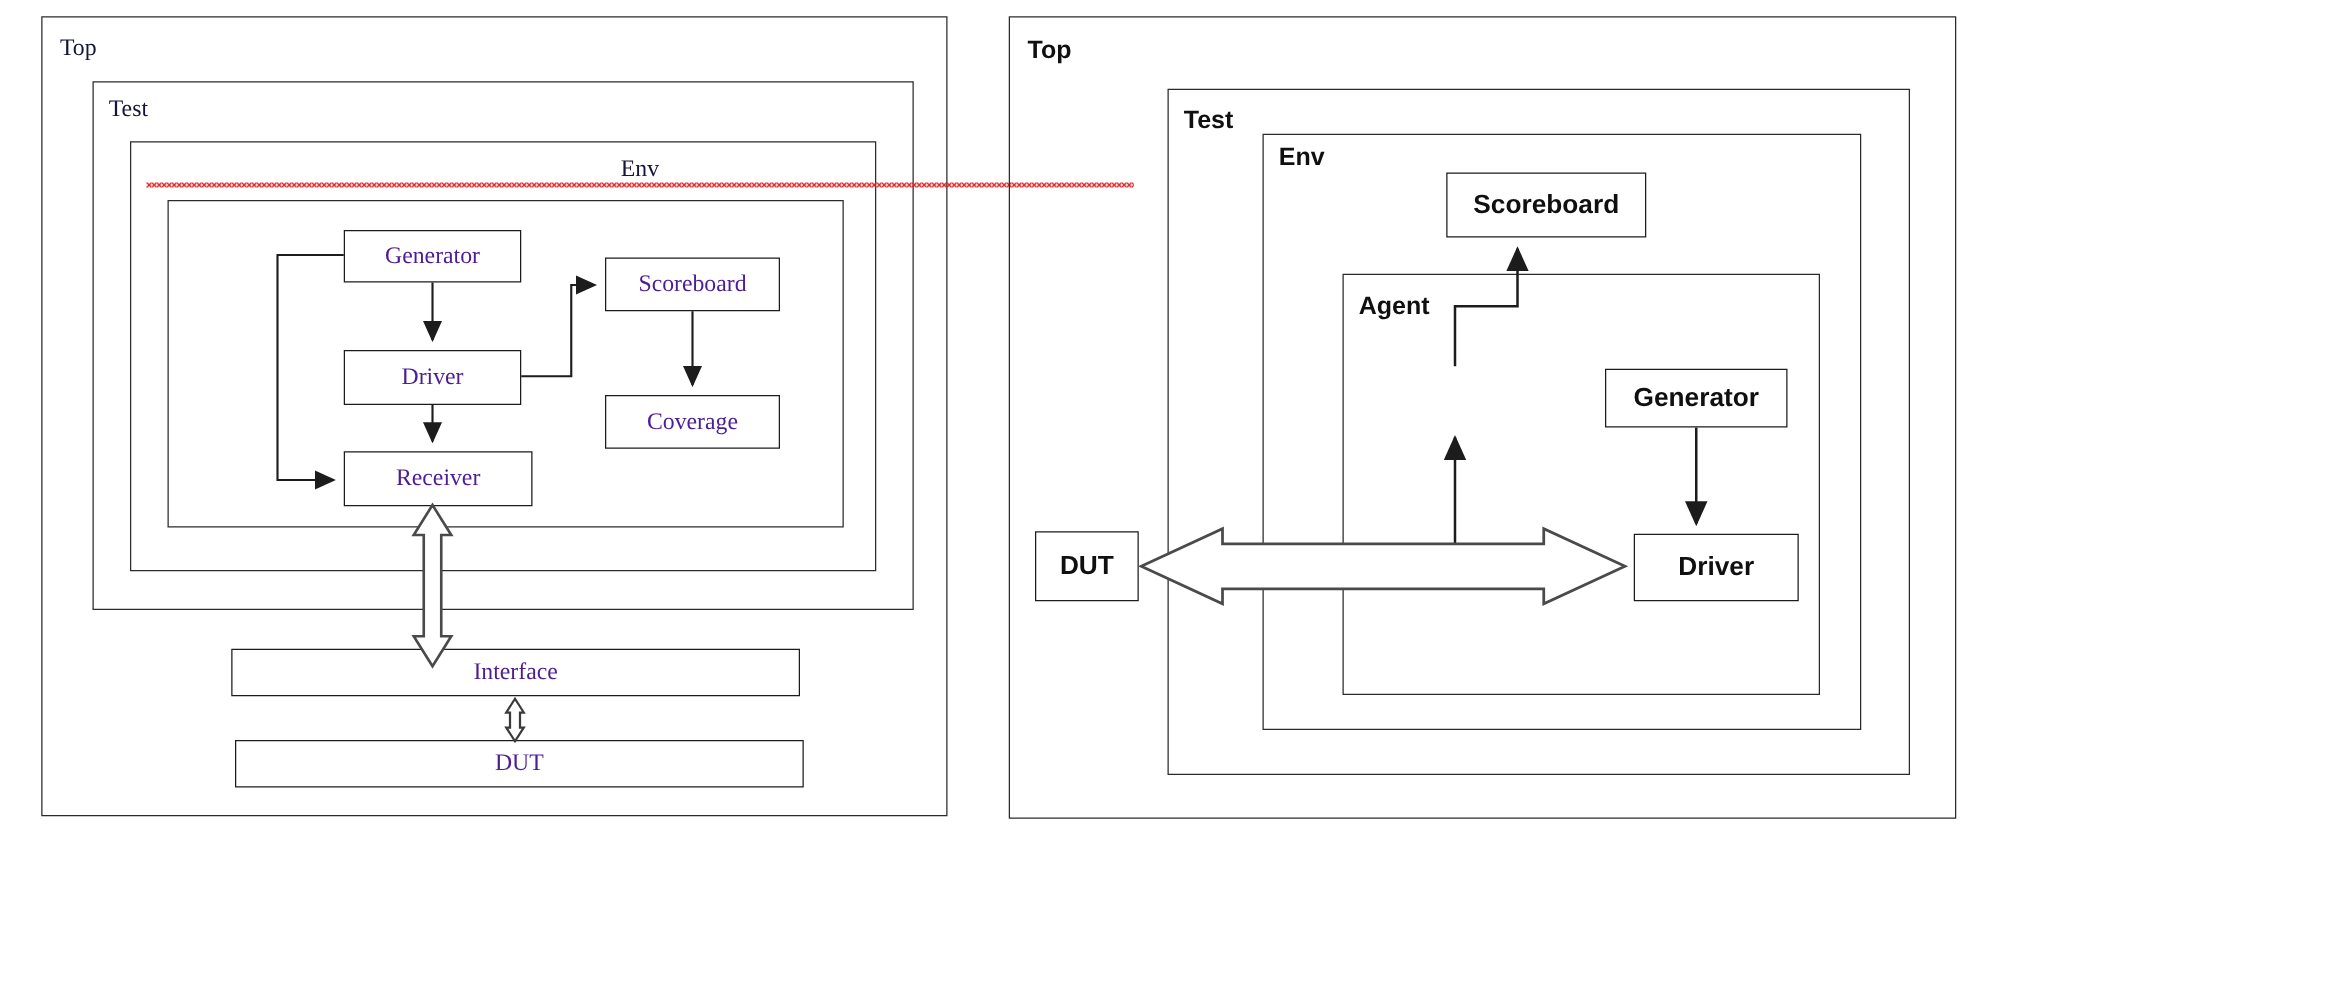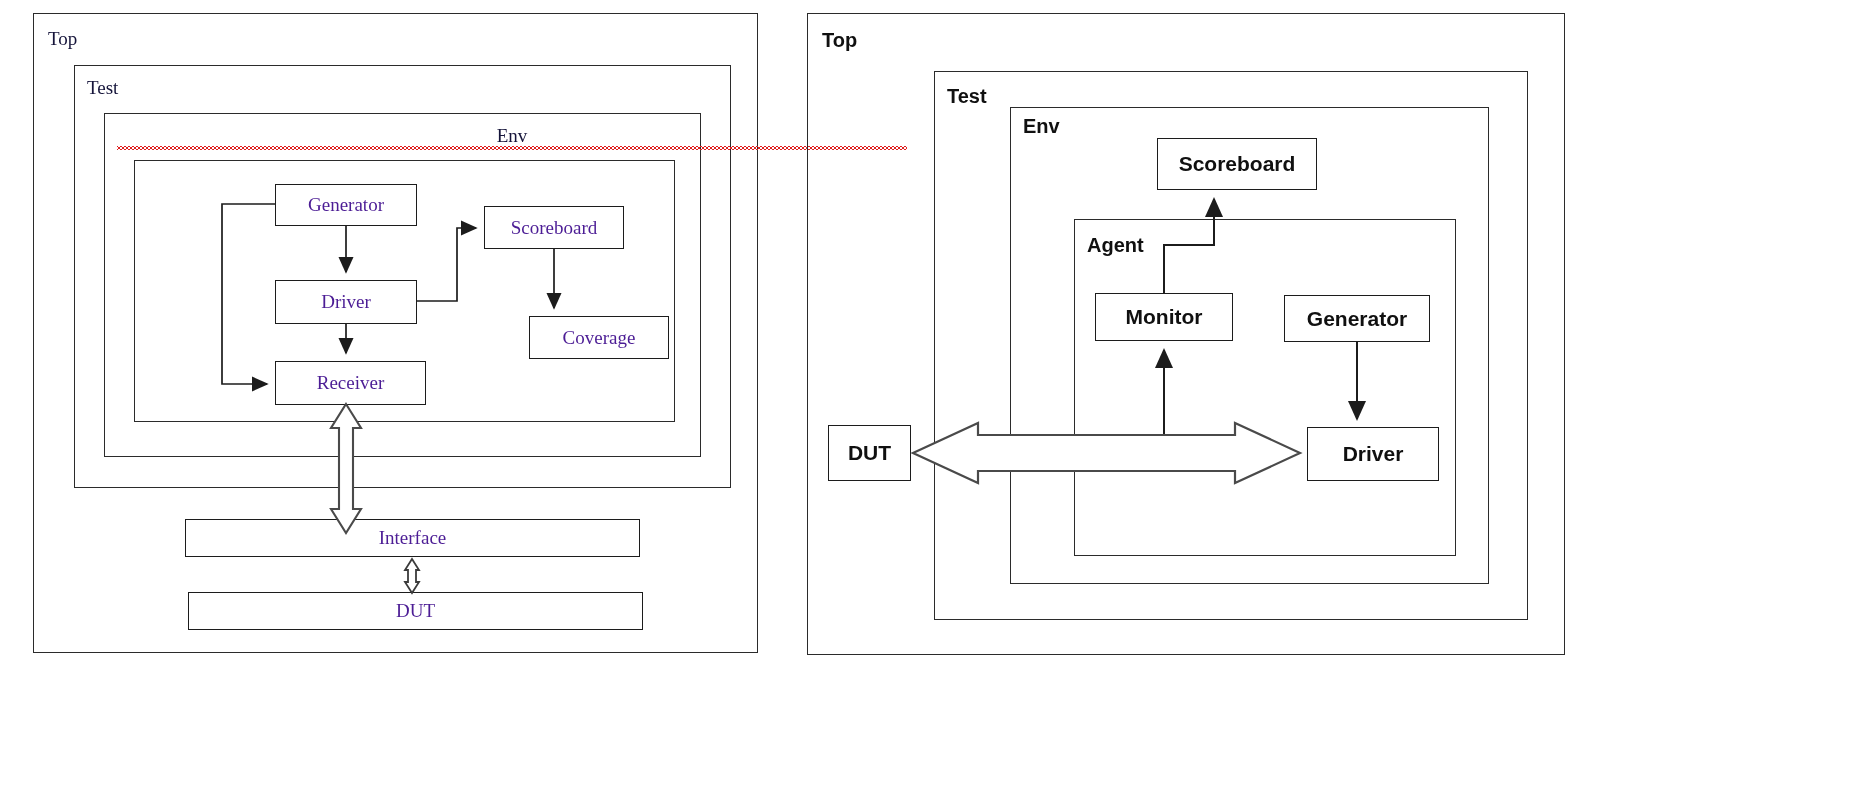--- a/index.html
+++ b/index.html
@@ -55,41 +55,40 @@
 
     <div class="frame" style="left:104px;top:113px;width:597px;height:344px;"></div>
     <div class="frame-label squiggle" style="left:117px;top:126px;">Env</div>
 
     <div class="frame" style="left:134px;top:160px;width:541px;height:262px;"></div>
 
     <div class="node" style="left:275px;top:184px;width:142px;height:42px;">Generator</div>
     <div class="node" style="left:275px;top:280px;width:142px;height:44px;">Driver</div>
     <div class="node" style="left:275px;top:361px;width:151px;height:44px;">Receiver</div>
     <div class="node" style="left:484px;top:206px;width:140px;height:43px;">Scoreboard</div>
-    <div class="node" style="left:484px;top:316px;width:140px;height:43px;margin-left:45px;">Coverage</div>
+    <div class="node" style="left:484px;top:316px;width:140px;height:43px;">Coverage</div>
     <div class="node" style="left:185px;top:519px;width:455px;height:38px;">Interface</div>
     <div class="node" style="left:188px;top:592px;width:455px;height:38px;">DUT</div>
   </div>
 
   <div class="panel right" style="left:790px;top:0;width:1078px;height:785px;">
 
     <div class="frame" style="left:17px;top:13px;width:758px;height:642px;"></div>
     <div class="frame-label" style="left:32px;top:30px;">Top</div>
 
     <div class="frame" style="left:144px;top:71px;width:594px;height:549px;"></div>
     <div class="frame-label" style="left:157px;top:86px;">Test</div>
 
     <div class="frame" style="left:220px;top:107px;width:479px;height:477px;"></div>
     <div class="frame-label" style="left:233px;top:116px;">Env</div>
 
     <div class="frame" style="left:284px;top:219px;width:382px;height:337px;"></div>
     <div class="frame-label" style="left:297px;top:235px;">Agent</div>
 
     <div class="node" style="left:367px;top:138px;width:160px;height:52px;">Scoreboard</div>
-    <div class="node" style="left:305px;top:293px;width:138px;height:48px;">Monitor</div>
     <div class="node" style="left:494px;top:295px;width:146px;height:47px;">Generator</div>
     <div class="node" style="left:517px;top:427px;width:132px;height:54px;">Driver</div>
     <div class="node" style="left:38px;top:425px;width:83px;height:56px;">DUT</div>
 
     <div class="frame-label" style="left:296px;top:444px;font-size:21px;">Interface</div>
   </div>
 
   <svg class="overlay" viewBox="0 0 1868 785">
     <defs>
       <marker id="ah" markerWidth="10" markerHeight="9" refX="9" refY="4.5" orient="auto">

